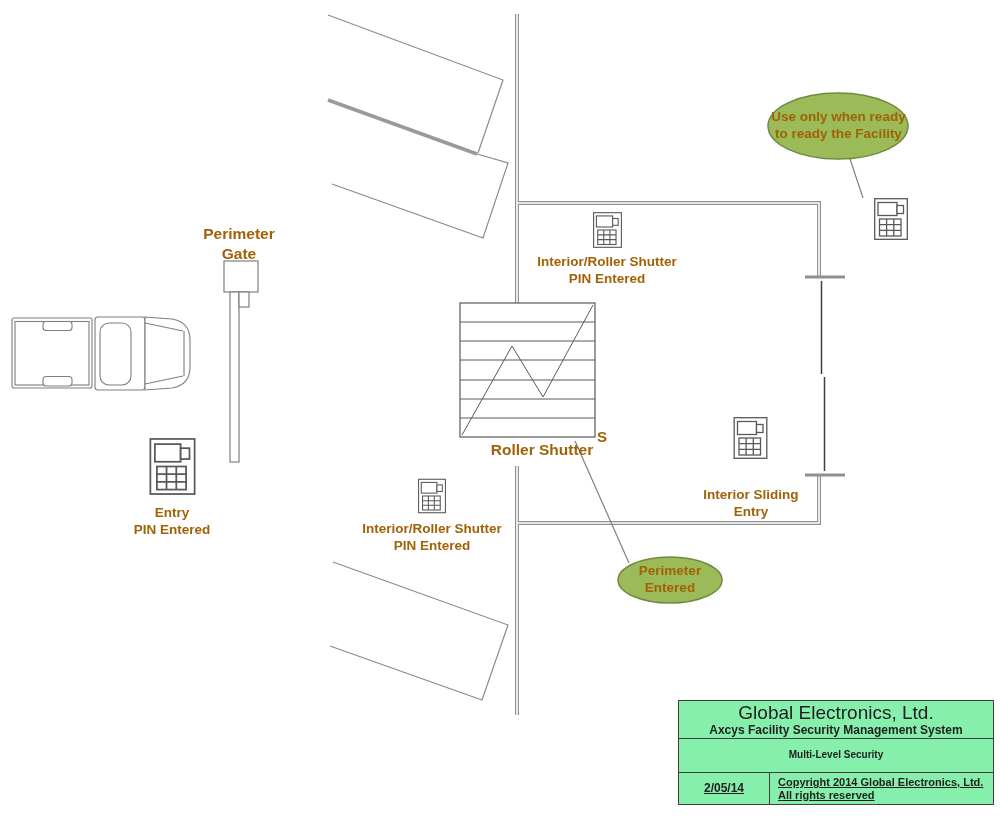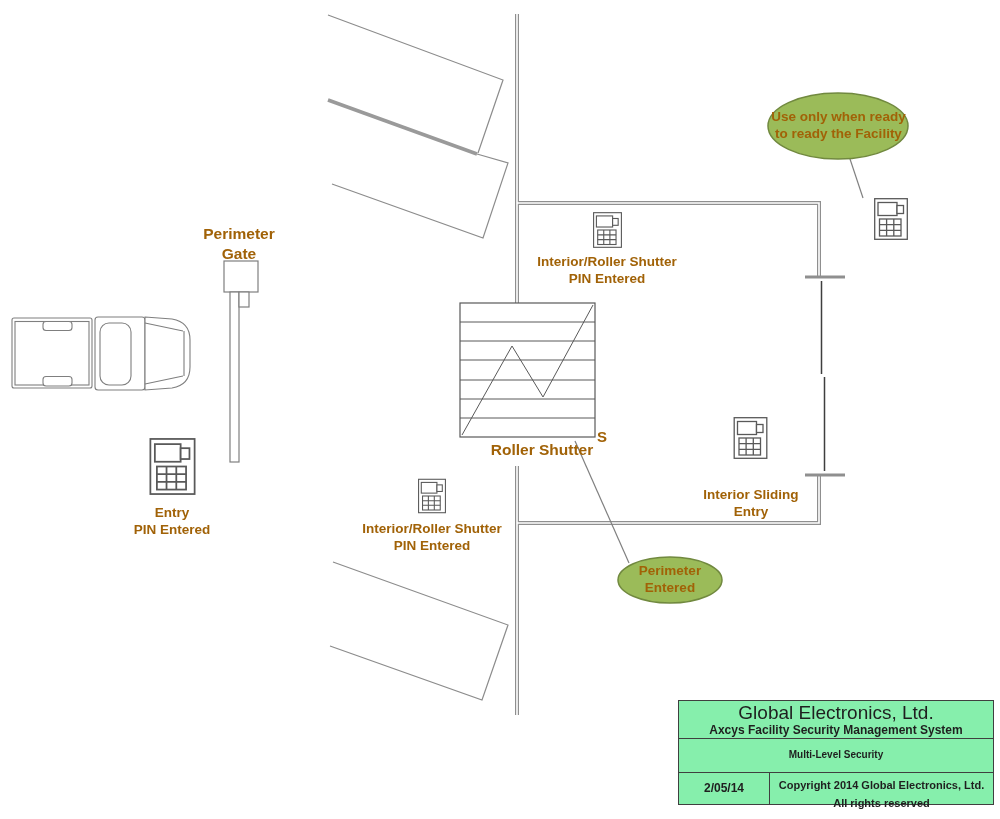--- a/index.html
+++ b/index.html
@@ -11,25 +11,25 @@
   .lbl span{display:block;}
   .big{font-size:15.5px;line-height:20px;}
   
   #titleblock{position:absolute;left:678px;top:700px;width:316px;height:105px;
               border:1px solid #3f3f3f;box-sizing:border-box;background:#86efac;}
   #tb-row1{height:37px;border-bottom:1px solid #3f3f3f;text-align:center;}
   #tb-company{font-size:19px;line-height:21px;padding-top:1px;font-weight:400;}
   #tb-system{font-size:12px;line-height:15px;font-weight:600;}
   #tb-row2{height:33px;border-bottom:1px solid #3f3f3f;text-align:center;
            font-size:10px;font-weight:600;line-height:32px;}
-  #tb-row3{display:flex;height:32px;}
+  #tb-row3{display:flex;height:32px;text-decoration:underline;}
   #tb-date{width:90px;border-right:1px solid #3f3f3f;text-align:center;
            font-size:12px;font-weight:600;line-height:30px;}
-  #tb-copy{flex:1;font-size:11px;font-weight:600;line-height:18px;
-           text-align:center;padding:3px 8px 0 8px;}
+  #tb-copy{flex:1;font-size:11px;font-weight:600;line-height:13px;
+           text-align:left;padding:3px 8px 0 8px;}
 </style>
 </head>
 <body>
 
 <div id="stage">
 
   <svg id="linework" width="1000" height="819" viewBox="0 0 1000 819">
     <defs>
       <symbol id="keypad" viewBox="0 0 34 42">
         <rect x="0.7" y="0.7" width="32.6" height="40.6" fill="#fff" stroke="#595959" stroke-width="1.3"></rect>

